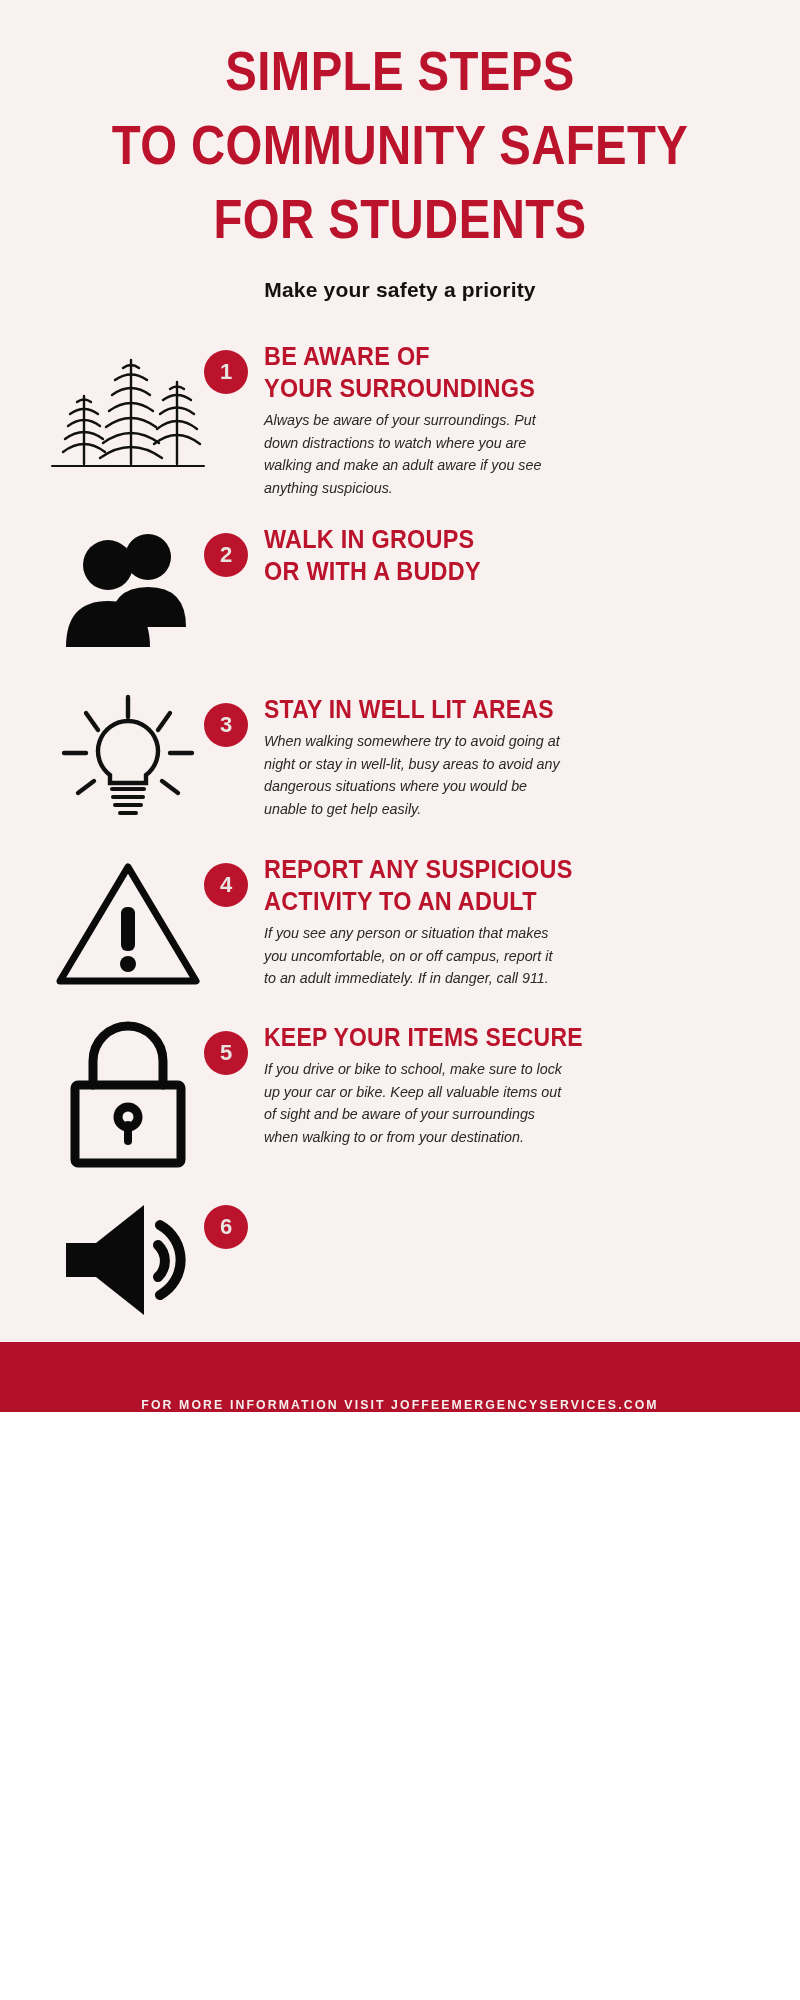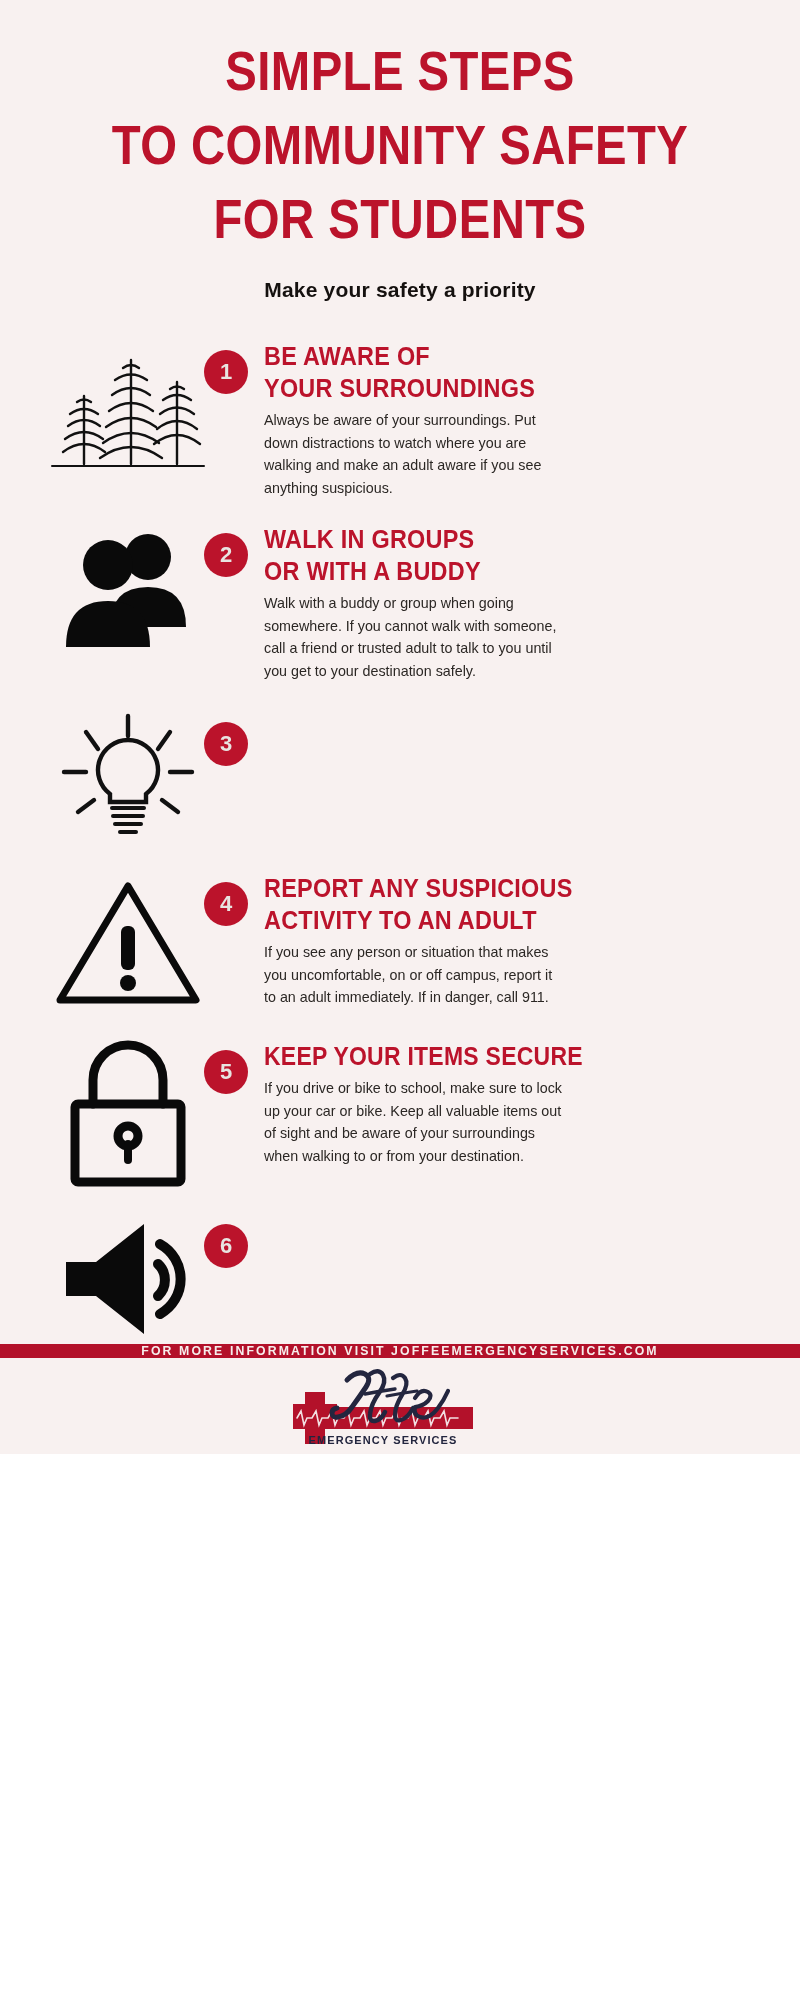--- a/index.html
+++ b/index.html
@@ -75,20 +75,21 @@
     text-transform:uppercase;
     transform:scaleX(0.9);
     transform-origin:left center;
   }
   .step-desc {
     margin-top:5px;
     font-size:14.3px;
     line-height:22.5px;
     color:#2b2724;
     max-width:300px;
+    font-style:italic;
   }
   
   .s1 { margin-top:0px; }
   .s2 { margin-top:20px; }
   .s3 { margin-top:26px; }
   .s4 { margin-top:24px; }
   .s5 { margin-top:24px; }
   .s6 { margin-top:22px; }
 
   .s3 .step-head, .s5 .step-head, .s6 .step-head { font-size:25.5px; }
@@ -175,21 +176,20 @@
             <path d="M58 104 q0 -40 38 -40 q38 0 38 40 z"></path>
             <circle cx="56" cy="42" r="25"></circle>
             <path d="M14 124 q0 -46 42 -46 q42 0 42 46 z"></path>
           </g>
         </svg>
       </div>
       <div class="badge">2</div>
       <div class="step-body">
         <div class="step-head">WALK IN GROUPS</div>
         <div class="step-head">OR WITH A BUDDY</div>
-        <div class="step-desc">Walk with a buddy or group when going somewhere. If you cannot walk with someone, call a friend or trusted adult to talk to you until you get to your destination safely.</div>
       </div>
     </div>
 
     <div class="step s3">
       <div class="step-icon">
         <svg width="160" height="132" viewBox="0 0 160 132">
           <g fill="none" stroke="#111111" stroke-width="4.4" stroke-linecap="round">
 
             <path d="M80 4 L80 24"></path>
             <path d="M38 20 L50 37"></path>
@@ -202,20 +202,24 @@
             <path d="M80 28 a30 30 0 0 0 -18 54 l0 8 l36 0 l0 -8 a30 30 0 0 0 -18 -54 z"></path>
 
             <path d="M64 96 L96 96" stroke-width="4"></path>
             <path d="M65 104 L95 104" stroke-width="4"></path>
             <path d="M67 112 L93 112" stroke-width="4"></path>
             <path d="M72 120 L88 120" stroke-width="4"></path>
           </g>
         </svg>
       </div>
       <div class="badge">3</div>
+      <div class="step-body">
+        <div class="step-head">STAY IN WELL LIT AREAS</div>
+        <div class="step-desc">When walking somewhere try to avoid going at night or stay in well-lit, busy areas to avoid any dangerous situations where you would be unable to get help easily.</div>
+      </div>
     </div>
 
     <div class="step s4">
       <div class="step-icon">
         <svg width="160" height="140" viewBox="0 0 160 140">
           <g fill="none" stroke="#0a0a0a" stroke-width="7" stroke-linejoin="round" stroke-linecap="round">
             <path d="M80 14 L148 128 L12 128 Z"></path>
           </g>
           <g fill="#0a0a0a">
             <rect x="73" y="54" width="14" height="44" rx="6"></rect>
@@ -263,38 +267,14 @@
       </div>
       <div class="badge">6</div>
     </div>
 
   </div>
 
   <div class="footer-band">
     <div class="footer-band-text">FOR MORE INFORMATION VISIT JOFFEEMERGENCYSERVICES.COM</div>
   </div>
 
-  <div class="logo-wrap">
-    <svg width="262" height="96" viewBox="0 0 262 96">
-
-      <rect x="36" y="34" width="20" height="52" fill="#b3112a"></rect>
-      <rect x="24" y="46" width="44" height="20" fill="#b3112a"></rect>
-
-      <rect x="24" y="49" width="180" height="22" fill="#b3112a"></rect>
-
-      <g fill="none" stroke="#f3dfe2" stroke-width="1.6" stroke-linecap="round">
-        <path d="M28 60 l4 -7 l3 14 l3 -7 h5 l4 -7 l3 14 l3 -7 h6 l4 -7 l3 14 l3 -7 h6 l4 -7 l3 14 l3 -7 h6 l4 -7 l3 14 l3 -7 h6 l4 -7 l3 14 l3 -7 h6 l4 -7 l3 14 l3 -7 h6 l4 -7 l3 14 l3 -7 h6 l4 -7 l3 14 l3 -7 h6 l4 -7 l3 14 l3 -7 h8"></path>
-      </g>
-
-      <g fill="none" stroke="#23263f" stroke-linecap="round" stroke-linejoin="round">
-        <path d="M78 22 q10 -10 18 -6 q7 4 1 13 q-6 9 -14 20 q-6 9 -14 10 q-6 1 -6 -4 q0 -4 5 -5" stroke-width="5"></path>
-        <path d="M101 16 q9 -6 13 1 q4 7 -4 18 q-8 11 -9 21 q-1 8 5 7 q6 -1 10 -9" stroke-width="4.5"></path>
-        <path d="M96 36 q16 -3 30 -5" stroke-width="3.4"></path>
-        <path d="M124 20 q8 -6 12 0 q4 6 -3 17 q-7 11 -7 20 q0 7 6 5 q7 -2 12 -12" stroke-width="4.2"></path>
-        <path d="M118 38 q16 -3 30 -5" stroke-width="3.2"></path>
-        <path d="M146 40 q6 -10 13 -6 q5 3 0 9 q-5 5 -13 6 q-2 8 5 10 q9 3 18 -9 q6 -8 10 -17" stroke-width="4.2"></path>
-      </g>
-
-      <text x="114" y="86" text-anchor="middle" fill="#23263f" font-family="'Liberation Sans', sans-serif" font-size="11" font-weight="700" letter-spacing="1.1">EMERGENCY SERVICES</text>
-    </svg>
-  </div>
 
 </div>
 
 </body></html>

